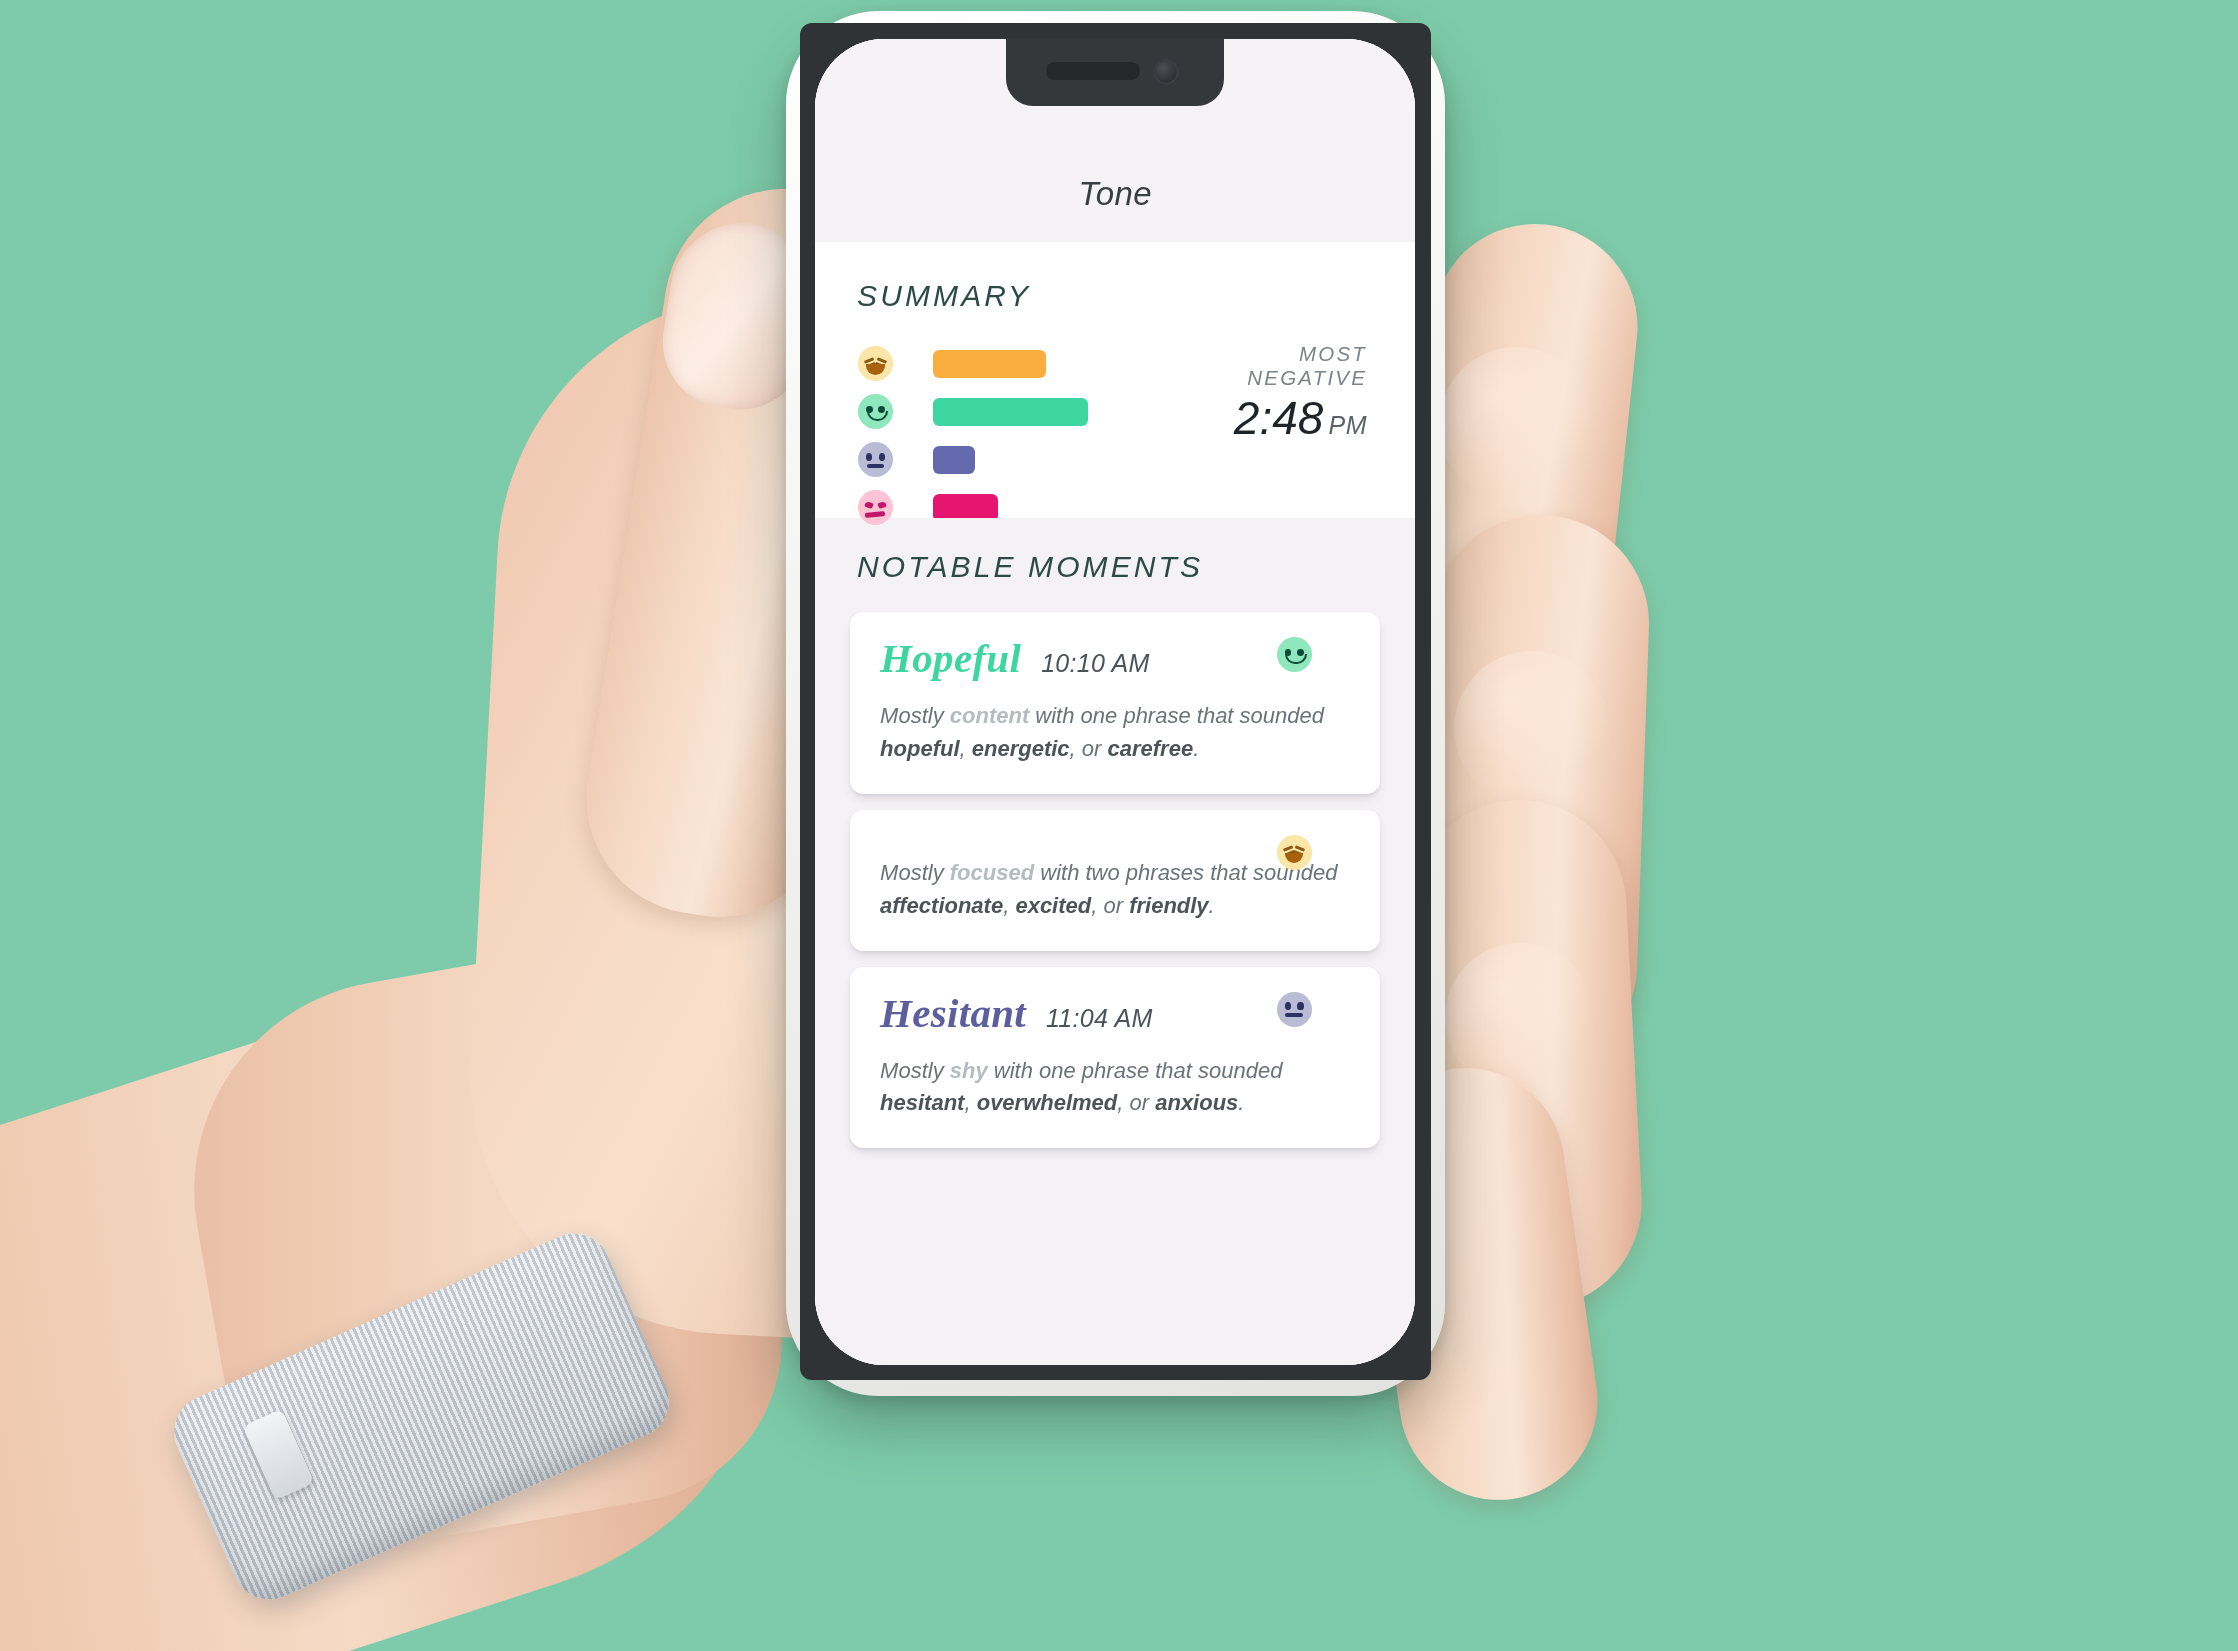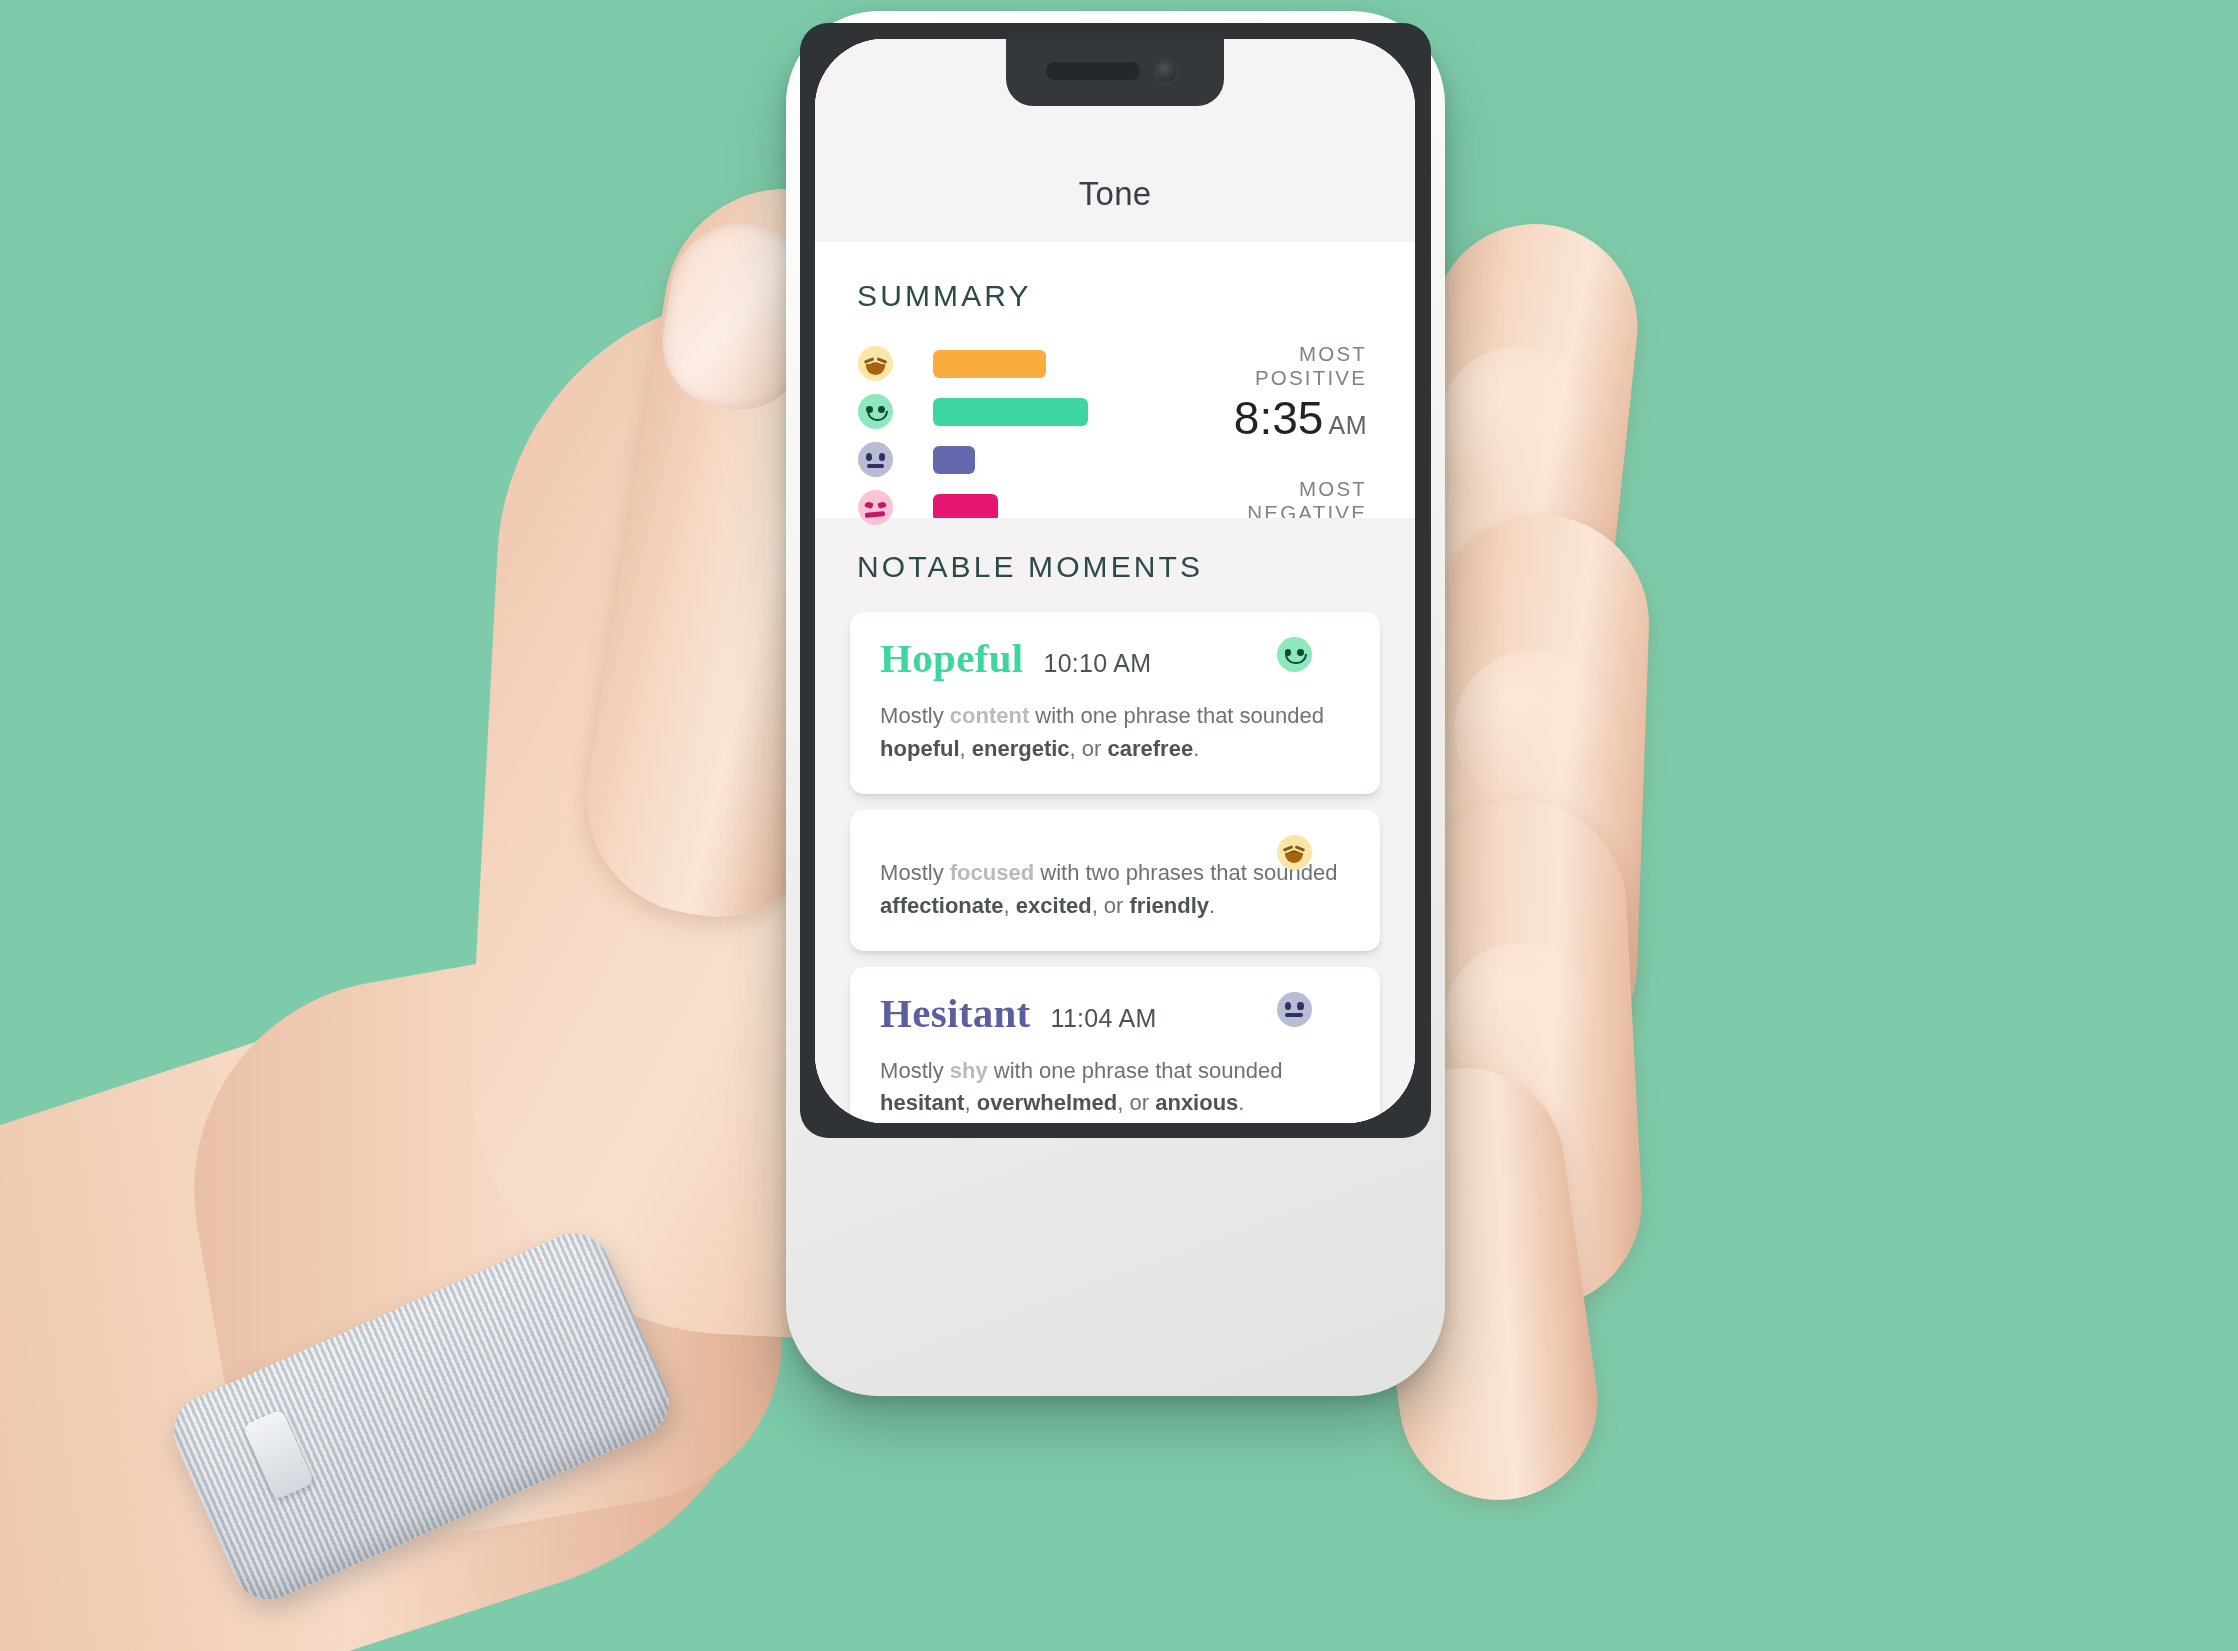--- a/index.html
+++ b/index.html
@@ -87,24 +87,25 @@
     position:absolute;left:786px;top:11px;width:659px;height:1385px;
     border-radius:93px;
     background:linear-gradient(160deg,#ffffff 0%,#f3f3f1 40%,#e2e2e0 100%);
     box-shadow:
       0 31px 56px rgba(40,60,50,.32),
       0 6.2px 15px rgba(40,60,50,.2);
     padding:0;
     box-sizing:border-box;
   }
   #phone-bezel{
-    position:absolute;left:13.6px;top:12.4px;width:631px;height:1115px;
-    border-radius:28px;
+    position:absolute;left:13.6px;top:12.4px;width:631px;height:1357px;
+    border-radius:12px;
     background:#2f3336;
     box-sizing:border-box;
+    font-style:italic;
   }
   #screen{
     position:absolute;left:15.5px;top:15.5px;right:15.5px;bottom:15.5px;
     border-radius:69px;
     background:#ffffff;
     overflow:hidden;
   }
   #notch{
     position:absolute;left:50%;top:0;transform:translateX(-50%);
     width:218px;height:67px;
@@ -323,24 +324,20 @@
                     <span class="eye r"></span>
                     <span class="mouth"></span>
                 </div>
                 <div class="mood-bar" style="width:65px;background:#e6156f;"></div>
               </div>
 
             </div>
 
             <div id="summary-stats">
 
-              <div class="stat-block">
-                <div class="stat-label">MOST POSITIVE</div>
-                <div class="stat-value"><span>8:35</span><span class="meridiem">AM</span></div>
-              </div>
 
               <div class="stat-block">
                 <div class="stat-label">MOST NEGATIVE</div>
                 <div class="stat-value"><span>2:48</span><span class="meridiem">PM</span></div>
               </div>
 
             </div>
           </div>
         </div>
 

